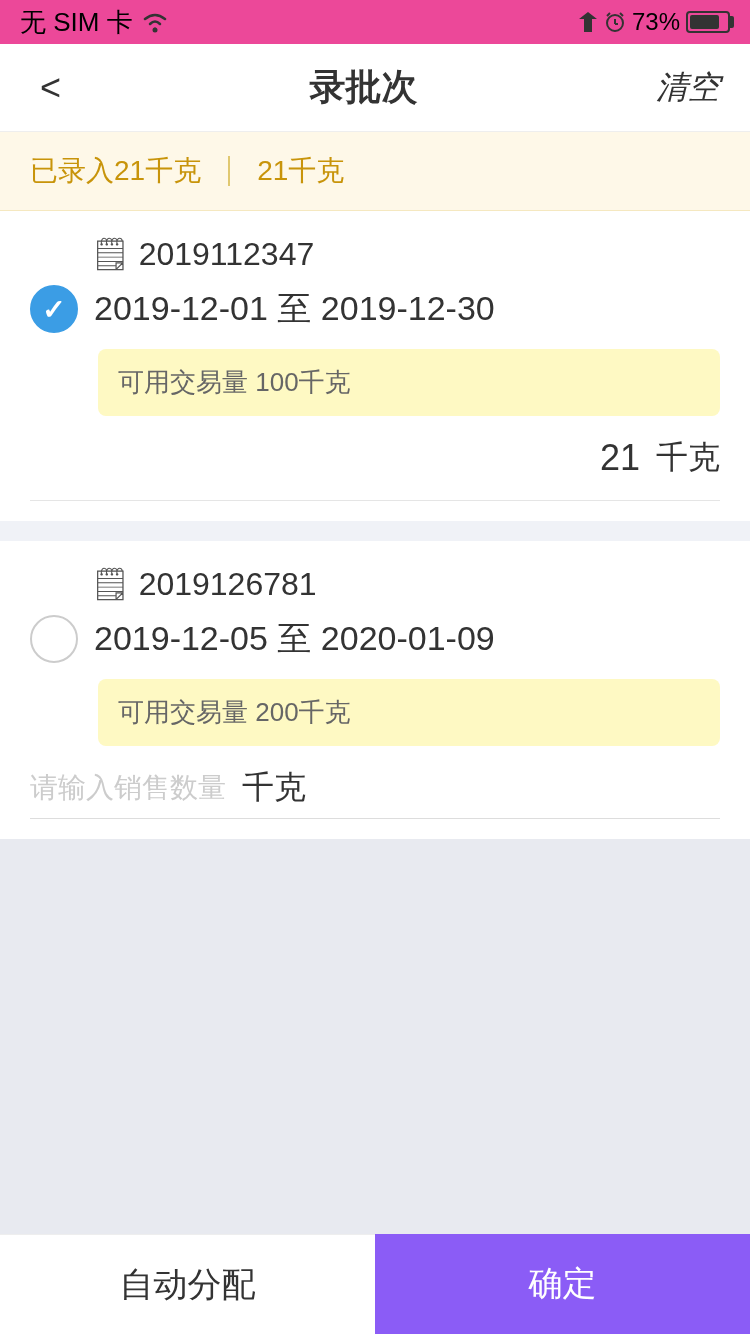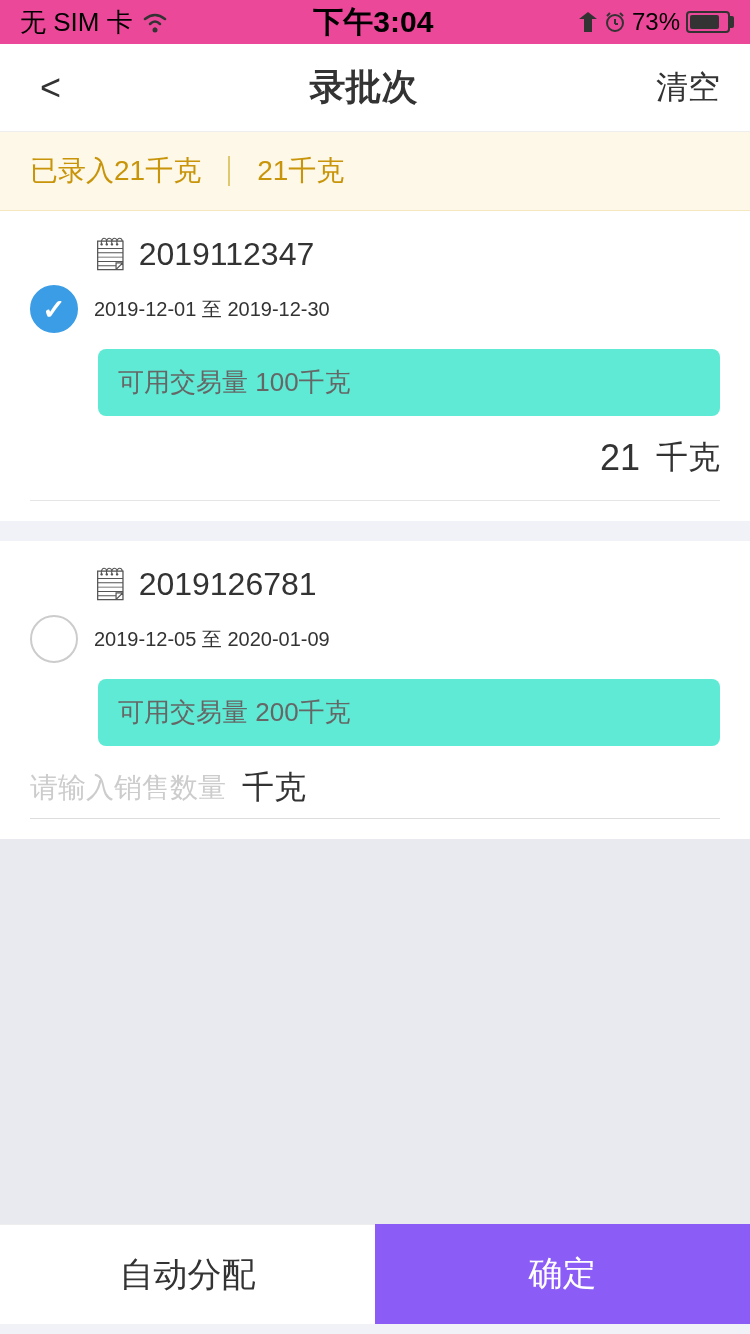--- a/index.html
+++ b/index.html
@@ -87,20 +87,21 @@
     }
     .nav-title {
       font-size: 36px;
       font-weight: 600;
       color: #333;
     }
     .nav-clear {
       font-size: 32px;
       color: #333;
       cursor: pointer;
+      font-style: italic;
     }
 
     
     .summary-banner {
       background: #fef8e8;
       padding: 20px 30px;
       display: flex;
       align-items: center;
       gap: 27px;
       border-bottom: 1px solid #f5e8c0;
@@ -158,26 +159,26 @@
       background: #3b9de5;
       border-color: #3b9de5;
     }
     .radio-circle.checked::after {
       content: '✓';
       color: #fff;
       font-size: 28px;
       font-weight: bold;
     }
     .batch-date {
-      font-size: 20px;
+      font-size: 34px;
       color: #333;
     }
     .batch-available {
       margin: 0 0 0 68px;
-      background: #5eead4;
+      background: #fef9c3;
       border-radius: 8px;
       padding: 16px 20px;
       font-size: 26px;
       color: #666;
       margin-bottom: 0;
     }
 
     
     .quantity-row {
       display: flex;
@@ -232,21 +233,21 @@
       min-height: 440px;
     }
 
     
     .bottom-bar {
       width: 750px;
       height: 100px;
       background: #fff;
       display: flex;
       position: fixed;
-      bottom: 10px;
+      bottom: 0;
       left: 0;
     }
     .btn-auto {
       flex: 1;
       height: 100%;
       background: #fff;
       border: none;
       font-size: 34px;
       color: #333;
       cursor: pointer;
@@ -272,21 +273,20 @@
 <div class="status-bar">
   <div class="status-left">
     <span>无 SIM 卡</span>
     <svg width="28" height="22" viewBox="0 0 28 22">
       <path d="M14 18 Q14 18 14 18" stroke="#333" stroke-width="3" fill="none" stroke-linecap="round"></path>
       <path d="M9 13 Q14 8 19 13" stroke="#333" stroke-width="2.5" fill="none" stroke-linecap="round"></path>
       <path d="M4 8 Q14 0 24 8" stroke="#333" stroke-width="2.5" fill="none" stroke-linecap="round"></path>
       <circle cx="14" cy="19" r="2.5" fill="#333"></circle>
     </svg>
   </div>
-  <div class="status-center">下午3:04</div>
   <div class="status-right">
     <svg width="20" height="22" viewBox="0 0 20 22">
       <path d="M10 1 L19 8 L14 8 L14 21 L6 21 L6 8 L1 8 Z" fill="#333"></path>
     </svg>
     <svg width="22" height="22" viewBox="0 0 22 22">
       <circle cx="11" cy="12" r="8" stroke="#333" stroke-width="2" fill="none"></circle>
       <line x1="11" y1="8" x2="11" y2="13" stroke="#333" stroke-width="2"></line>
       <line x1="11" y1="13" x2="14" y2="13" stroke="#333" stroke-width="2"></line>
       <line x1="3" y1="5" x2="6" y2="2" stroke="#333" stroke-width="2"></line>
       <line x1="19" y1="5" x2="16" y2="2" stroke="#333" stroke-width="2"></line>

